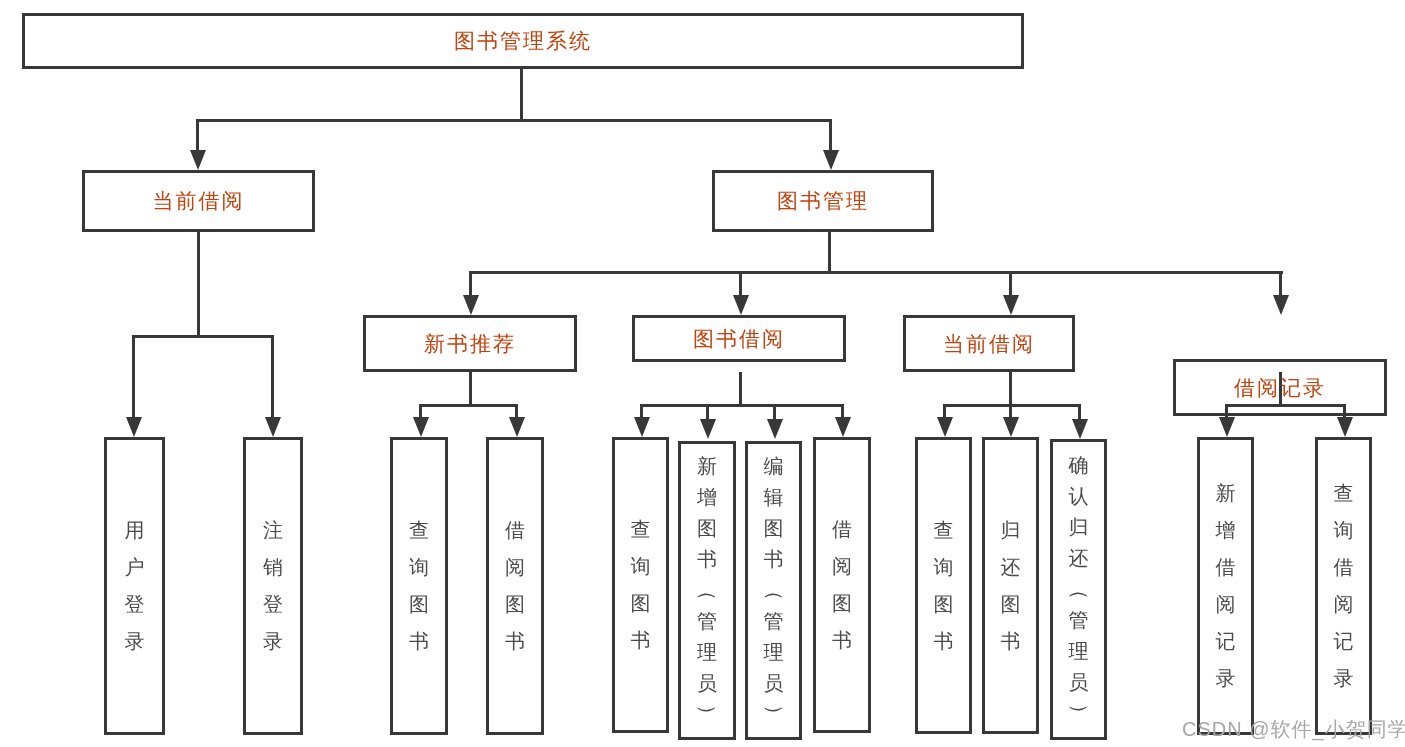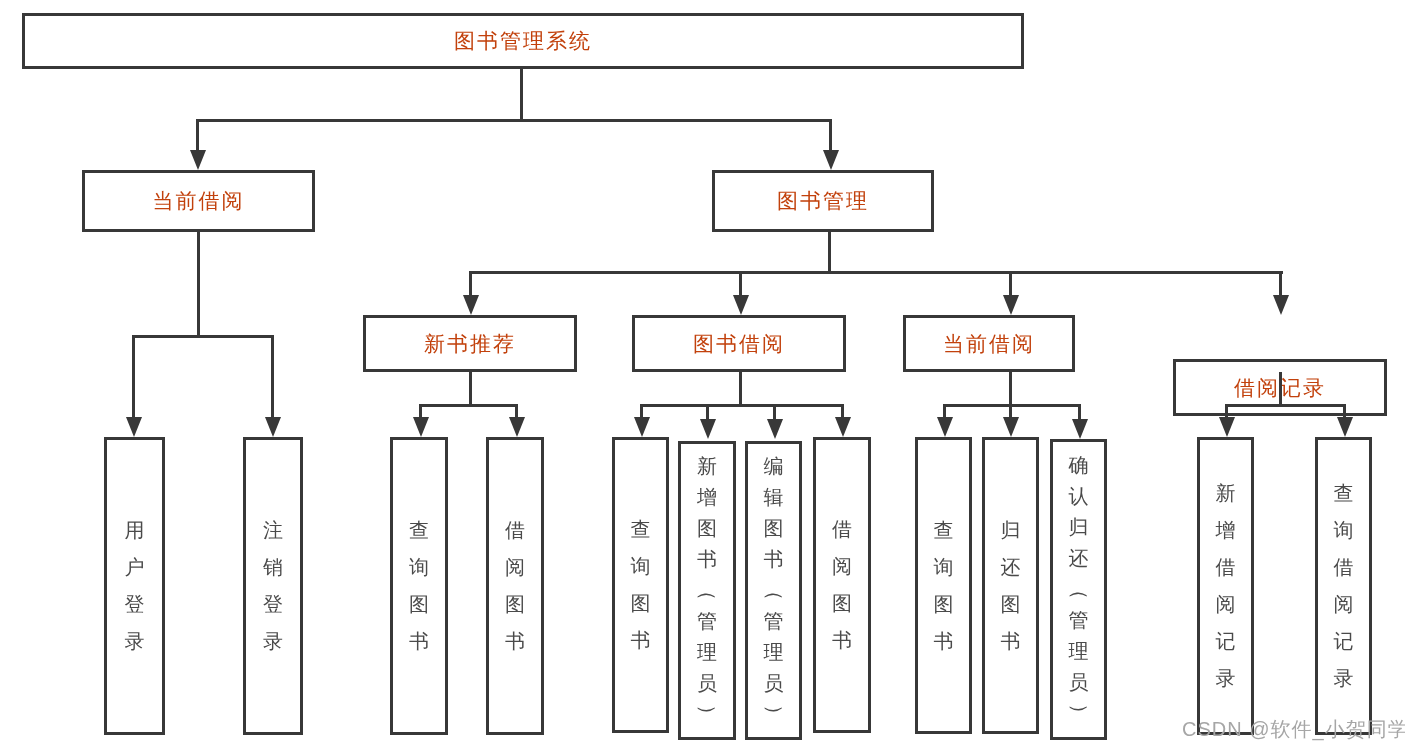--- a/index.html
+++ b/index.html
@@ -43,21 +43,21 @@
 </div>
 
 <div class="hbox" style="left:712px;top:170px;width:222px;height:62px;">
   <span>图书管理</span>
 </div>
 
 <div class="hbox" style="left:363px;top:315px;width:214px;height:57px;">
   <span>新书推荐</span>
 </div>
 
-<div class="hbox" style="left:632px;top:315px;width:214px;height:57px;font-family:Liberation Serif, serif;">
+<div class="hbox" style="left:632px;top:315px;width:214px;height:47px;font-family:Liberation Serif, serif;">
   <span>图书借阅</span>
 </div>
 
 <div class="hbox" style="left:903px;top:315px;width:172px;height:57px;">
   <span>当前借阅</span>
 </div>
 
 <div class="hbox" style="left:1173px;top:315px;width:214px;height:57px;margin-top:44px;">
   <span>借阅记录</span>
 </div>

